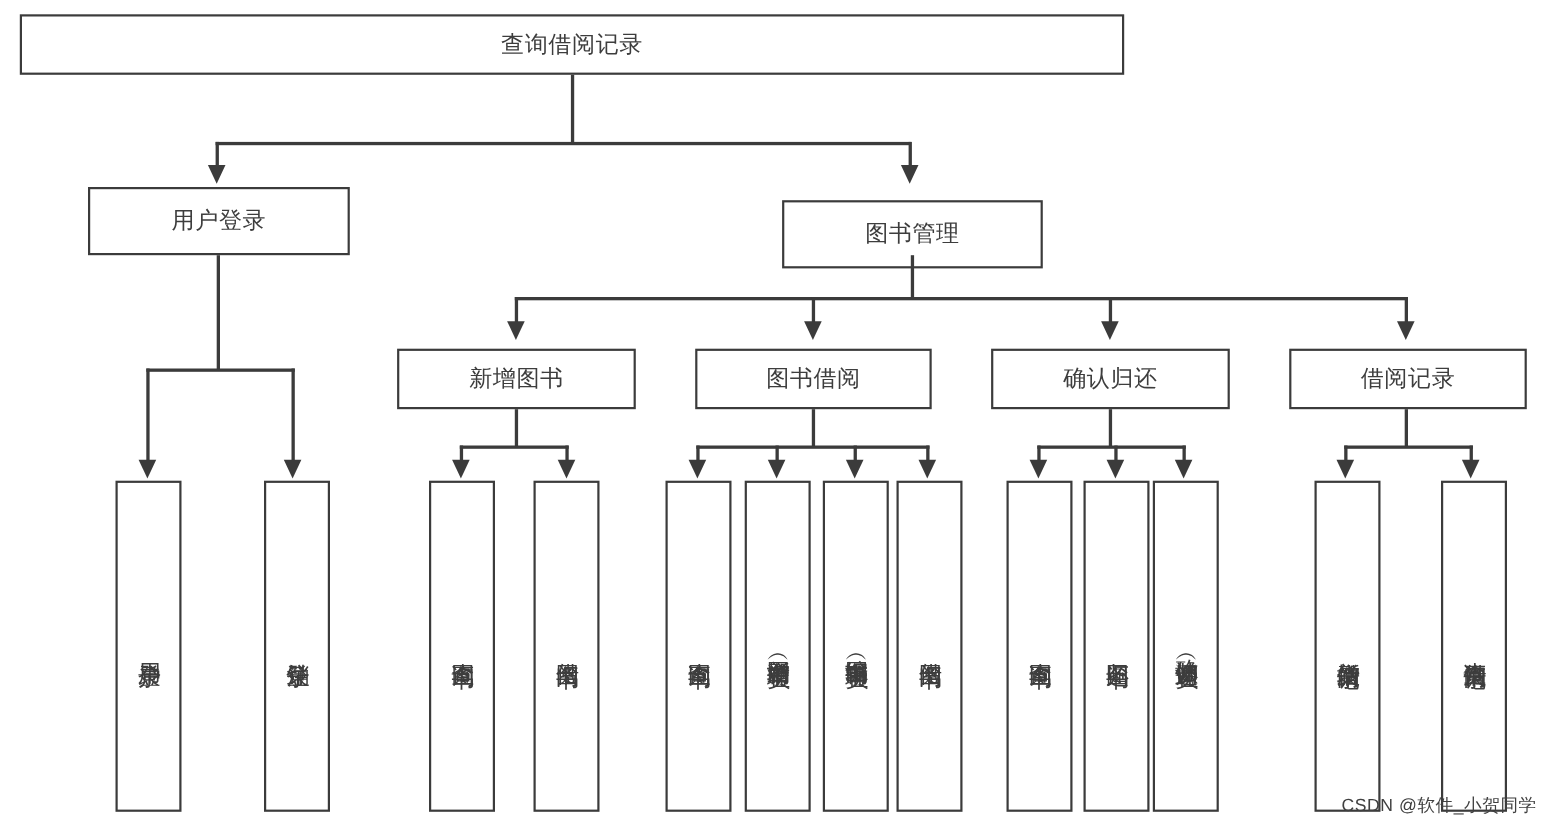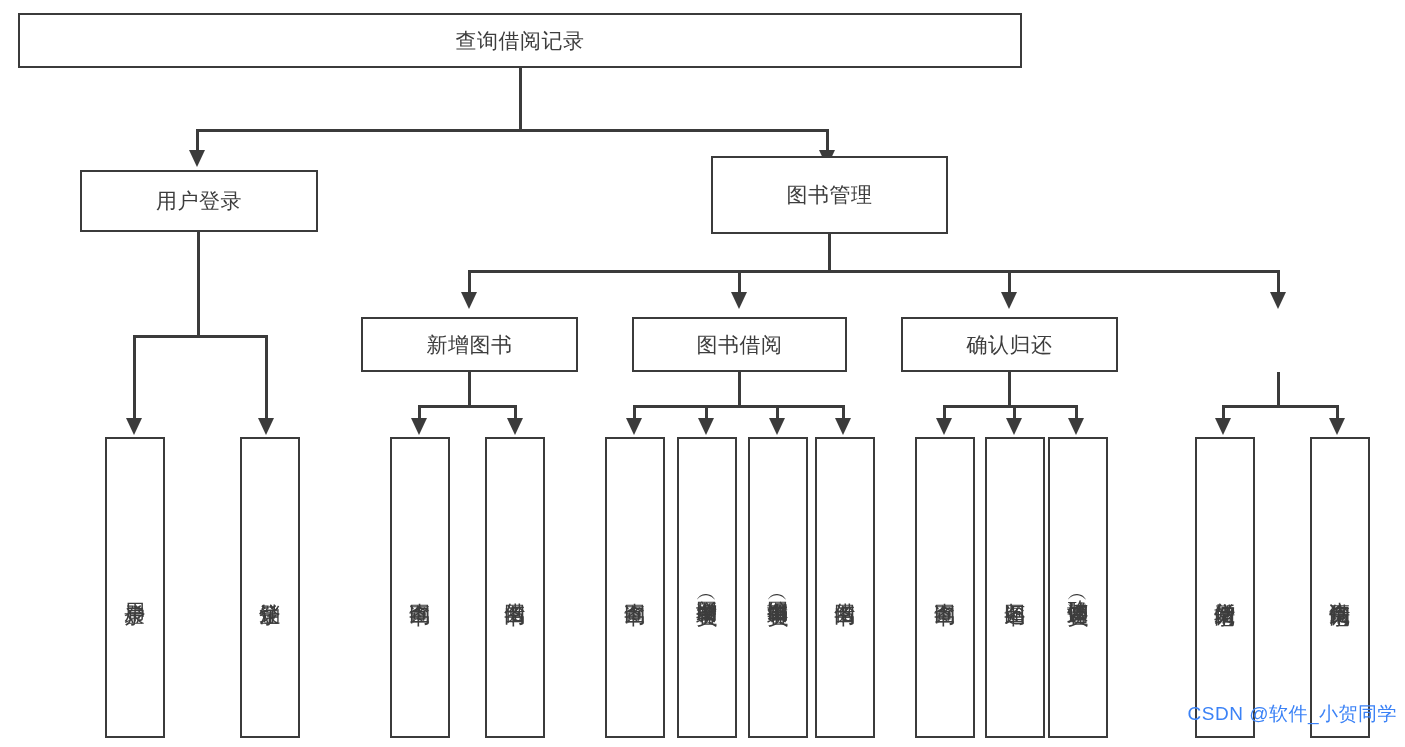--- a/index.html
+++ b/index.html
@@ -66,23 +66,23 @@
     width: 0;
     height: 0;
     border-left: 8px solid transparent;
     border-right: 8px solid transparent;
     border-top: 17px solid #3b3b3b;
   }
   
   #watermark {
     position: absolute;
     right: 8px;
-    bottom: 20px;
-    font-size: 19px;
-    color: #3b82f6;
+    bottom: 4px;
+    font-size: 16px;
+    color: #404040;
     letter-spacing: 0.5px;
     white-space: nowrap;
     pointer-events: none;
   }
 </style>
 </head>
 <body>
 
 <div id="canvas">
 
@@ -96,21 +96,21 @@
   <div class="vline" style="left:196px; top:129px; width:3px; height:22px;"></div>
   <div class="arrow" style="left:189px; top:150px;"></div>
 
   <div class="vline" style="left:826px; top:129px; width:3px; height:22px;"></div>
   <div class="arrow" style="left:819px; top:150px;"></div>
 
   <div class="node" style="left:80px; top:170px; width:238px; height:62px;">
     <span class="label">用户登录</span>
   </div>
 
-  <div class="node" style="left:711px; top:156px; width:237px; height:78px;">
+  <div class="node" style="left:711px; top:182px; width:237px; height:62px;">
     <span class="label">图书管理</span>
   </div>
 
   <div class="vline" style="left:197px; top:232px; width:3px; height:105px;"></div>
   <div class="hline" style="left:133px; top:335px; width:135px; height:3px;"></div>
   <div class="vline" style="left:133px; top:335px; width:3px; height:84px;"></div>
   <div class="arrow" style="left:126px; top:418px;"></div>
   <div class="vline" style="left:265px; top:335px; width:3px; height:84px;"></div>
   <div class="arrow" style="left:258px; top:418px;"></div>
 
@@ -130,20 +130,23 @@
   <div class="arrow" style="left:1270px; top:292px;"></div>
 
   <div class="node" style="left:361px; top:317px; width:217px; height:55px;">
     <span class="label">新增图书</span>
   </div>
   <div class="node" style="left:632px; top:317px; width:215px; height:55px;">
     <span class="label">图书借阅</span>
   </div>
   <div class="node" style="left:901px; top:317px; width:217px; height:55px;">
     <span class="label">确认归还</span>
+  </div>
+  <div class="node" style="left:1172px; top:317px; width:216px; height:55px;">
+    <span class="label">借阅记录</span>
   </div>
 
   <div class="vline" style="left:468px; top:372px; width:3px; height:35px;"></div>
   <div class="hline" style="left:418px; top:405px; width:99px; height:3px;"></div>
   <div class="vline" style="left:418px; top:405px; width:3px; height:14px;"></div>
   <div class="arrow" style="left:411px; top:418px;"></div>
   <div class="vline" style="left:514px; top:405px; width:3px; height:14px;"></div>
   <div class="arrow" style="left:507px; top:418px;"></div>
 
   <div class="vline" style="left:738px; top:372px; width:3px; height:35px;"></div>

